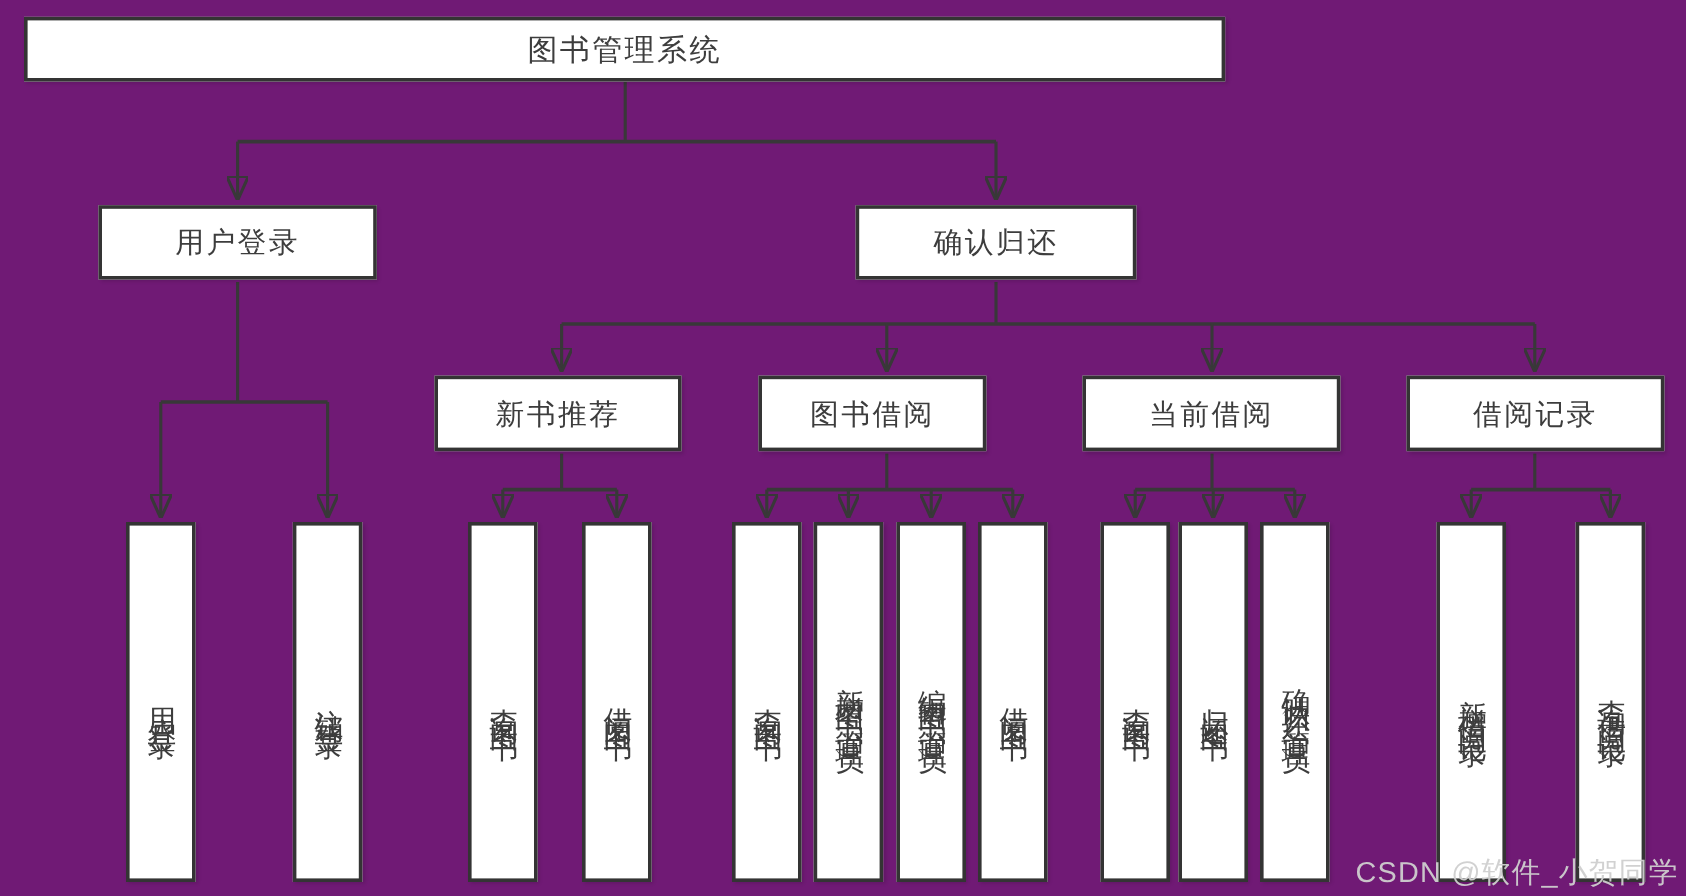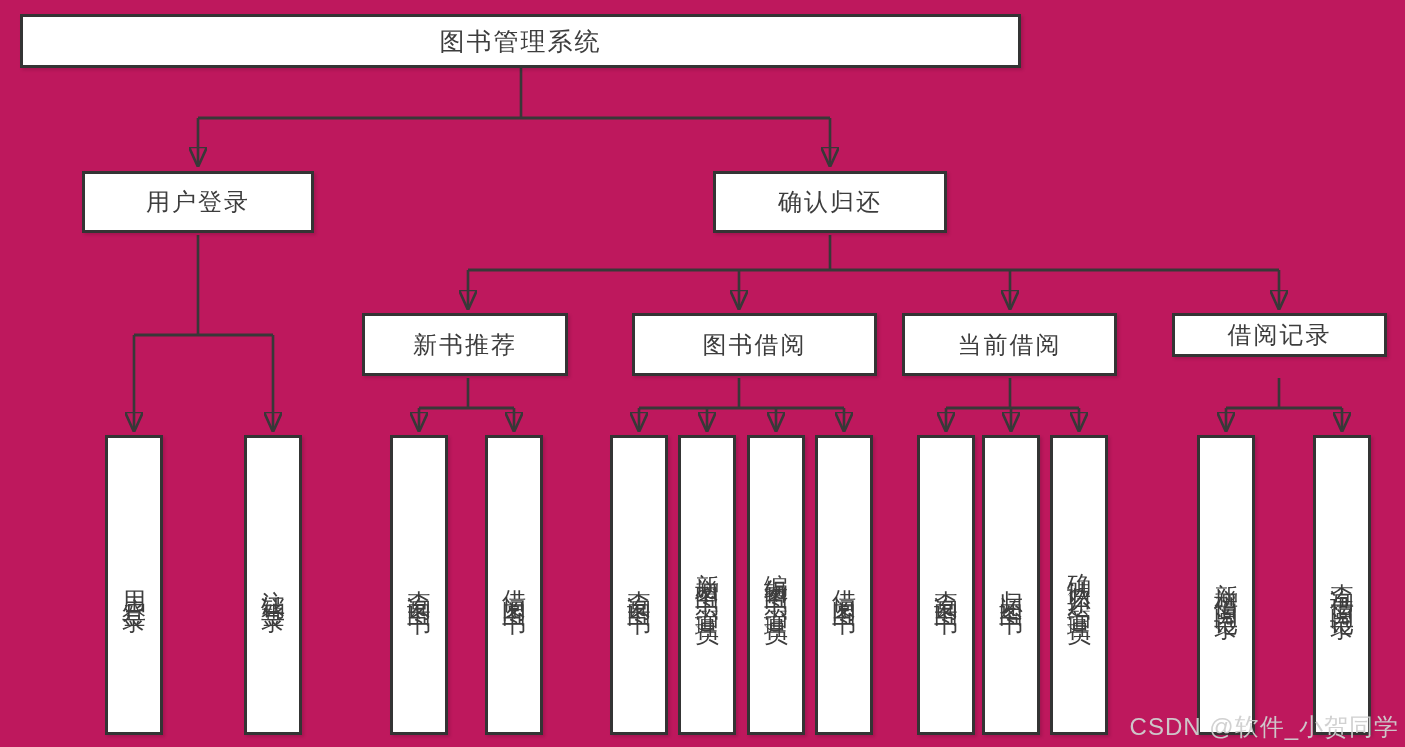--- a/index.html
+++ b/index.html
@@ -1,19 +1,19 @@
 <!DOCTYPE html>
 <html><head>
 <meta charset="utf-8">
 <style>
   html,body{margin:0;padding:0;background:#ffffff;}
   .canvas{
     position:relative;
     width:1405px;height:747px;
-    background:#be185d;
+    background:#701a75;
     font-family:"Liberation Sans","DejaVu Sans",sans-serif;
     overflow:hidden;
   }
   .wires{position:absolute;left:0;top:0;width:1405px;height:747px;}
   .wires path{stroke:#383838;stroke-width:2.6;fill:none;}
   .wires .bar{stroke-width:3;}
   .node{
     position:absolute;
     box-sizing:border-box;
     background:#ffffff;
@@ -115,27 +115,27 @@
   <div class="node" style="left:82px;top:171px;width:232px;height:62px;">
     <span>用户登录</span>
   </div>
   <div class="node" style="left:713px;top:171px;width:234px;height:62px;">
     <span>确认归还</span>
   </div>
 
   <div class="node" style="left:362px;top:313px;width:206px;height:63px;">
     <span>新书推荐</span>
   </div>
-  <div class="node" style="left:632px;top:313px;width:245px;height:63px;">
+  <div class="node" style="left:632px;top:313px;width:190px;height:63px;">
     <span>图书借阅</span>
   </div>
   <div class="node" style="left:902px;top:313px;width:215px;height:63px;">
     <span>当前借阅</span>
   </div>
-  <div class="node" style="left:1172px;top:313px;width:215px;height:44px;">
+  <div class="node" style="left:1172px;top:313px;width:215px;height:63px;">
     <span>借阅记录</span>
   </div>
 
   <div class="leaf" style="left:105px;">
     <span>用户登录</span>
   </div>
   <div class="leaf" style="left:244px;">
     <span>注销登录</span>
   </div>
 

